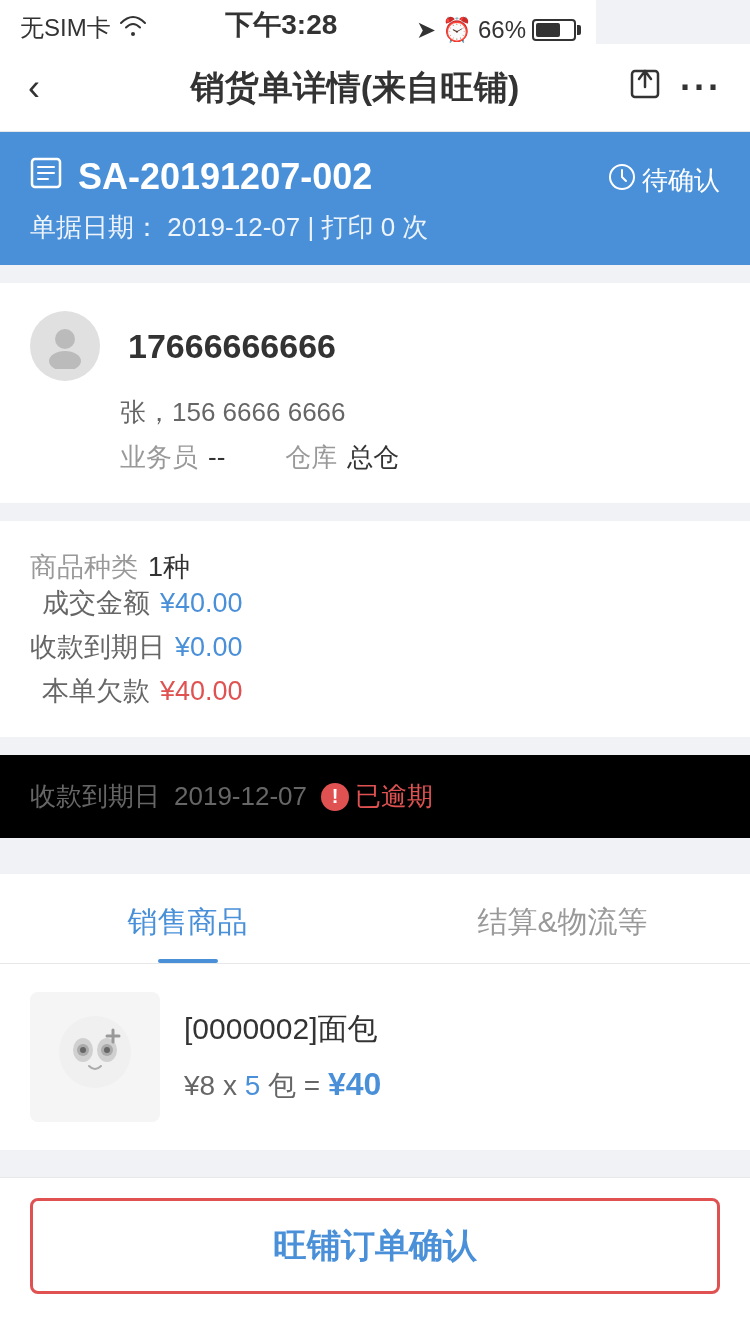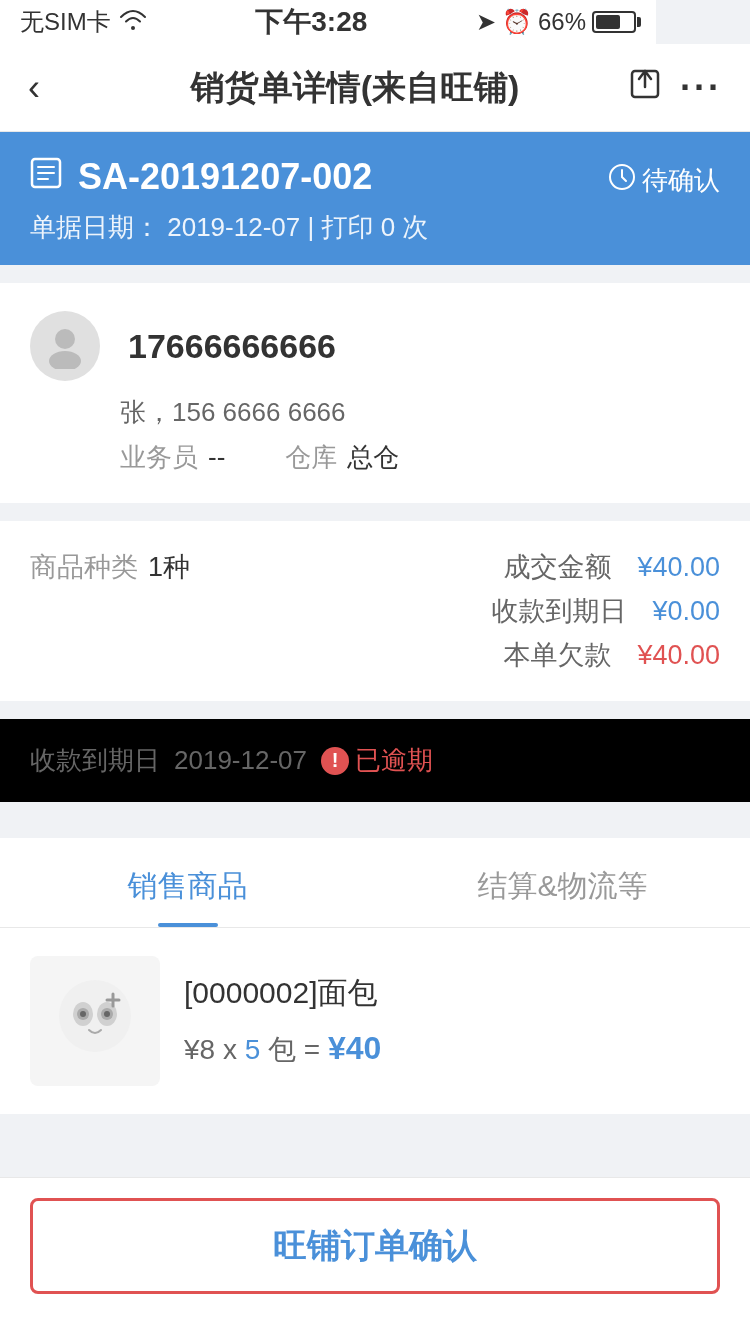--- a/index.html
+++ b/index.html
@@ -8,25 +8,25 @@
       width: 750px;
       min-height: 1334px;
       font-family: -apple-system, "PingFang SC", "Helvetica Neue", Arial, sans-serif;
       background: #f0f2f5;
       font-size: 28px;
       color: #333;
     }
 
     
     .status-bar {
-      width: 656px;
+      width: 596px;
       height: 44px;
       background: #fff;
       display: flex;
-      align-items: center;
+      align-items: flex-end;
       justify-content: space-between;
       padding: 0 20px;
       font-size: 24px;
       font-weight: 500;
       gap: 21px;
     }
     .status-left { display: flex; align-items: center; gap: 8px; }
     .status-center { font-size: 28px; font-weight: 600; }
     .status-right { display: flex; align-items: center; gap: 6px; font-size: 24px; }
     .battery-icon {
@@ -174,20 +174,21 @@
 
     
     .stats-card {
       background: #fff;
       padding: 28px 30px;
     }
     .stats-row {
       display: flex;
       justify-content: space-between;
       align-items: flex-start;
+      flex-direction: column;
     }
     .stats-left {
       display: flex;
       flex-direction: column;
       gap: 8px;
     }
     .stat-line {
       font-size: 27px;
       color: #666;
       display: flex;
@@ -198,21 +199,21 @@
     .stat-line-val { color: #333; }
     .stats-right {
       display: flex;
       flex-direction: column;
       align-items: flex-end;
       gap: 8px;
     }
     .stat-amount-line {
       display: flex;
       align-items: center;
-      gap: 26px;
+      gap: 10px;
       font-size: 27px;
       text-align: right;
     }
     .stat-amount-label { color: #666; }
     .stat-amount-val-blue { color: #4a90d9; font-weight: 500; }
     .stat-amount-val-red { color: #e05252; font-weight: 500; }
 
     
     .due-date-card {
       background: #000000;

